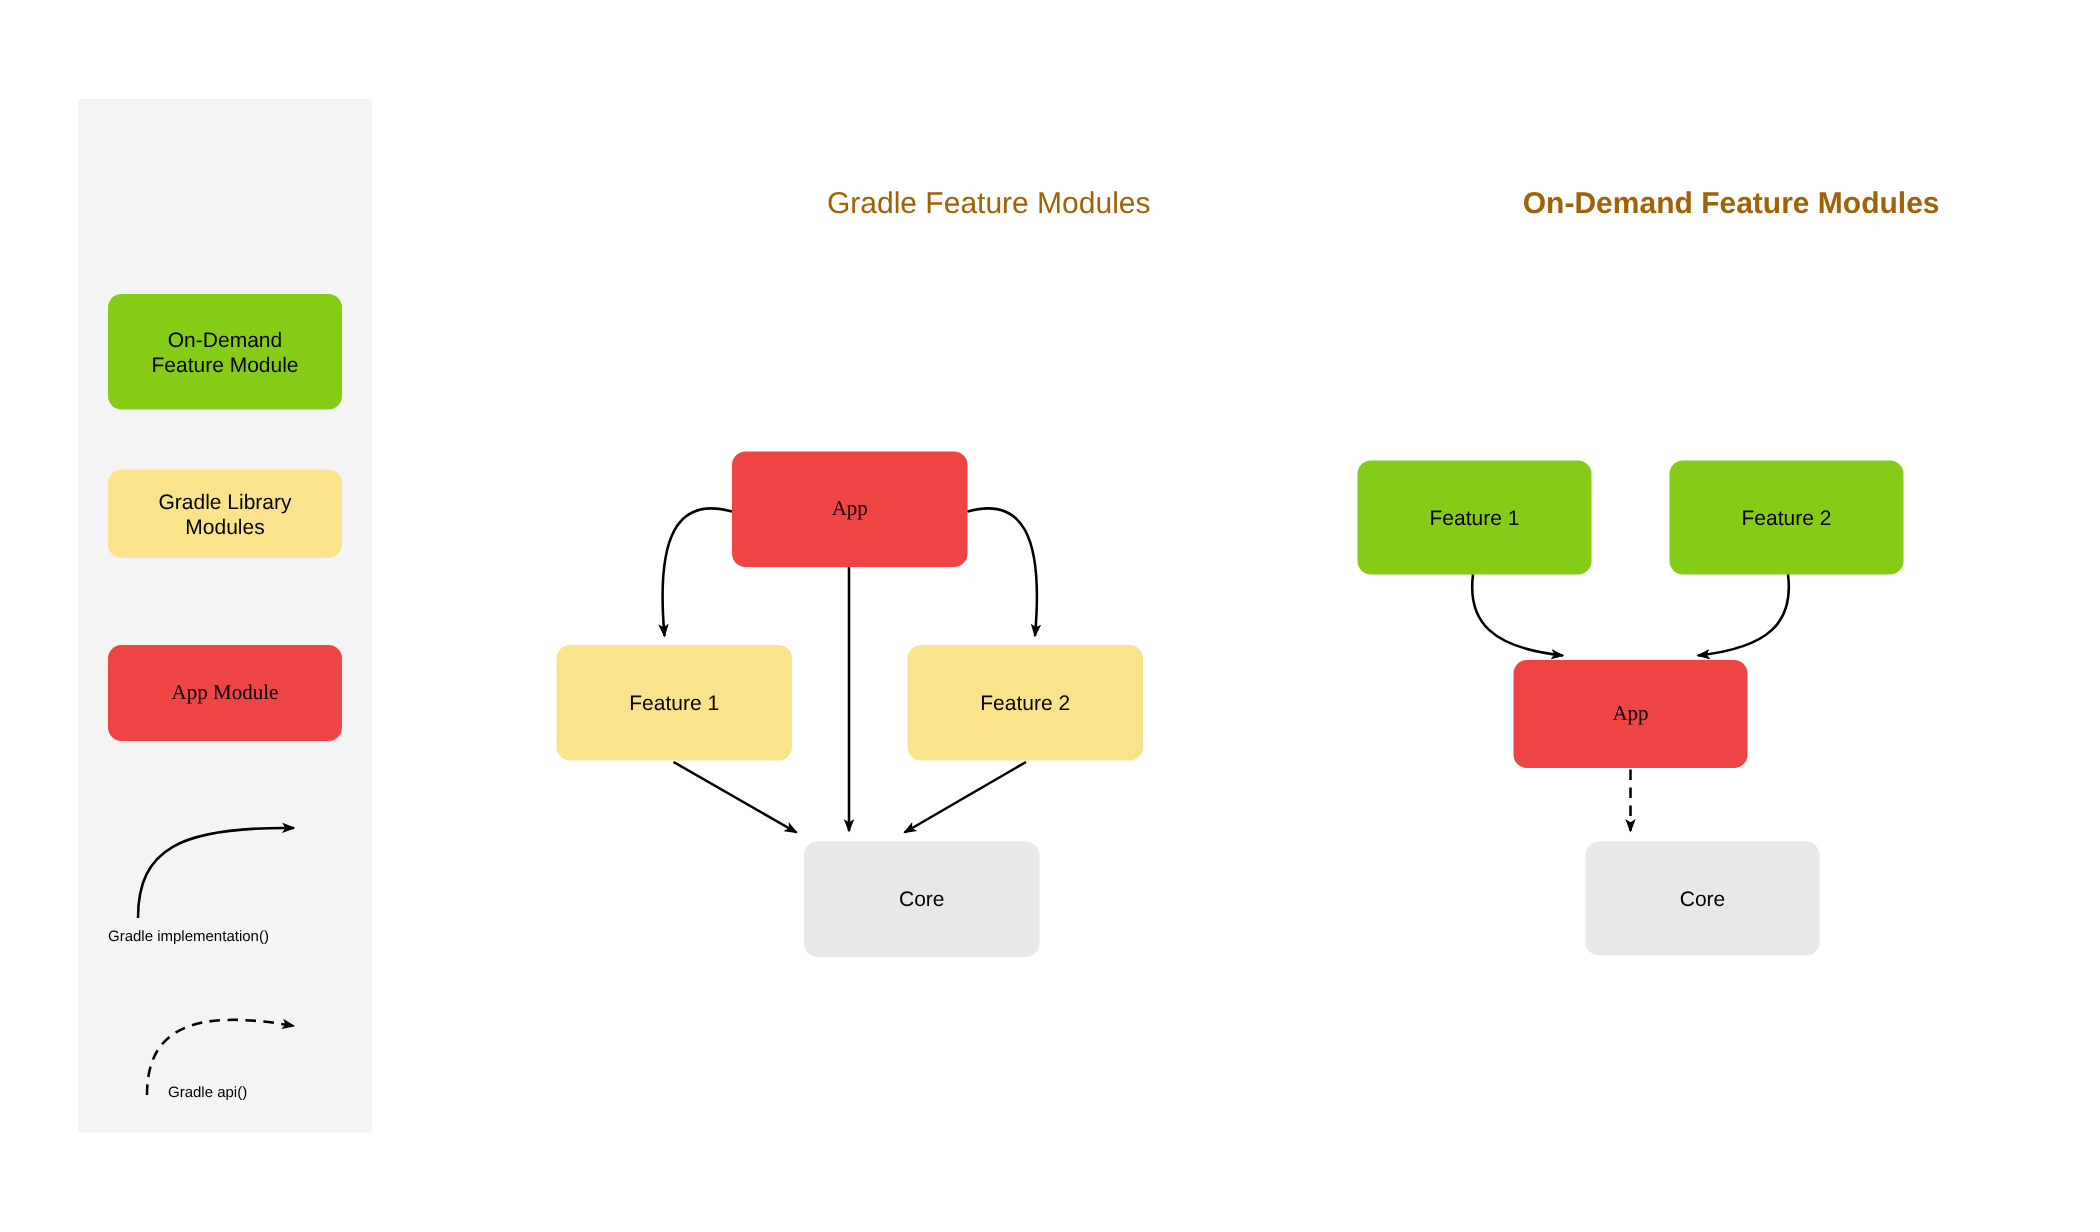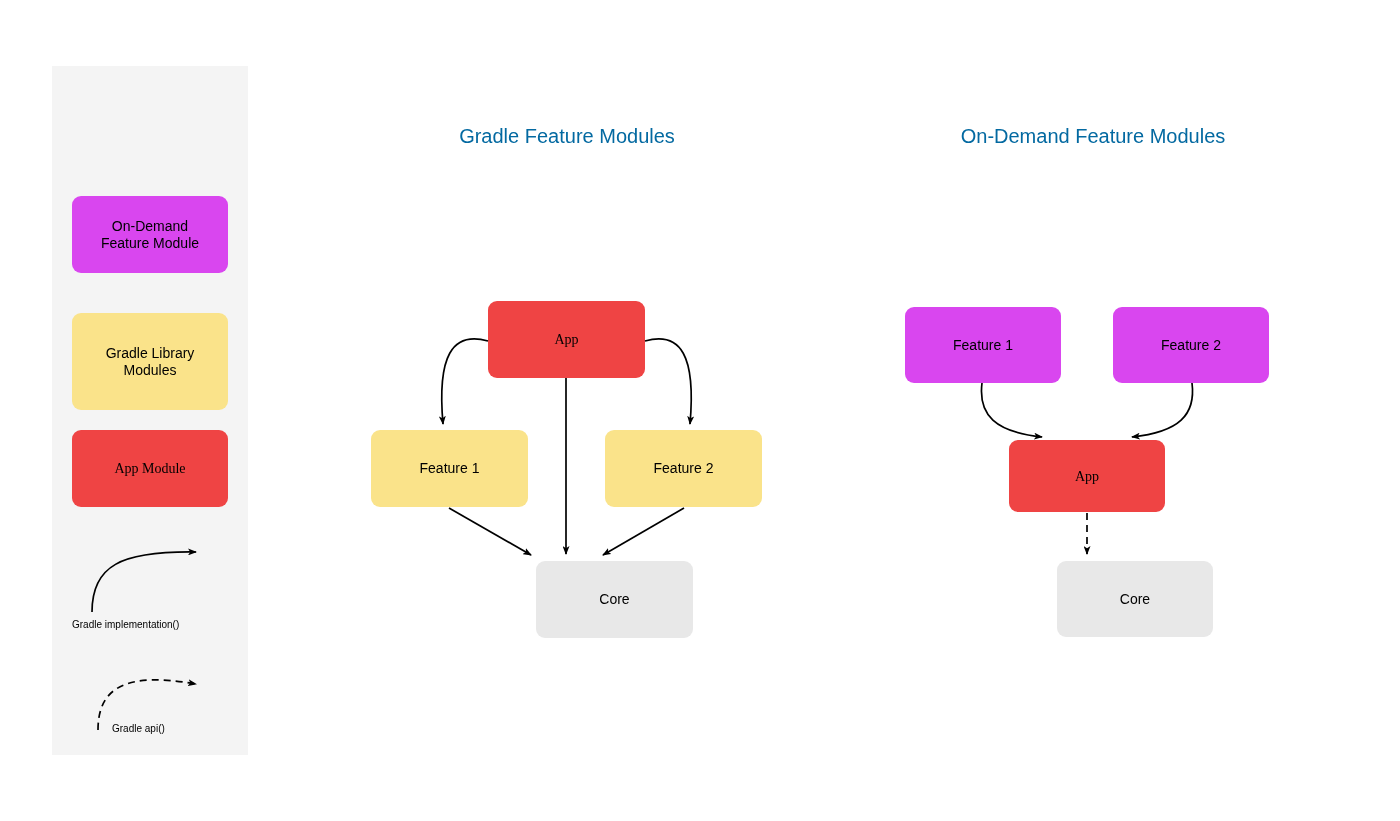--- a/index.html
+++ b/index.html
@@ -47,64 +47,64 @@
     padding: 0 6px;
   }
   .legend-node {
     left: 72px;
     width: 156px;
   }
   .diagram-title {
     position: absolute;
     font-size: 20px;
     line-height: 24px;
-    text-align: center;
+    text-align: right;
     white-space: nowrap;
-    color: #0369a1;
+    color: #a16207;
   }
   .legend-text {
     position: absolute;
     font-size: 10px;
     line-height: 17px;
     color: #000;
     white-space: nowrap;
   }
-  .fill-green  { background: #d946ef; }
+  .fill-green  { background: #84cc16; }
   .fill-yellow { background: #fae38a; }
   .fill-blue   { background: #ef4444; font-family: Liberation Serif, serif; }
   .fill-gray   { background: #e8e8e8; margin-left: 48px; }
 </style>
 </head>
 <body>
 
 <div class="legend-panel"></div>
 
 <div class="node legend-node fill-green" style="top:196px;height:77px;">
   <span class="node-label">
     <span>On-Demand</span><br>
     <span>Feature Module</span>
   </span>
 </div>
 
-<div class="node legend-node fill-yellow" style="top:313px;height:97px;">
+<div class="node legend-node fill-yellow" style="top:313px;height:59px;">
   <span class="node-label">
     <span>Gradle Library</span><br>
     <span>Modules</span>
   </span>
 </div>
 
-<div class="node legend-node fill-blue" style="top:430px;height:77px;">
+<div class="node legend-node fill-blue" style="top:430px;height:64px;">
   <span class="node-label">App Module</span>
 </div>
 
 <div class="legend-text" style="left:72px;top:616px;">Gradle implementation()</div>
 <div class="legend-text" style="left:112px;top:720px;">Gradle api()</div>
 
 <div class="diagram-title" style="left:367px;top:124px;width:400px;">Gradle Feature Modules</div>
-<div class="diagram-title" style="left:893px;top:124px;width:400px;">On-Demand Feature Modules</div>
+<div class="diagram-title" style="left:893px;top:124px;width:400px;font-weight:bold;">On-Demand Feature Modules</div>
 
 <div class="node fill-blue" style="left:488px;top:301px;width:157px;height:77px;">
   <span class="node-label">App</span>
 </div>
 <div class="node fill-yellow" style="left:371px;top:430px;width:157px;height:77px;">
   <span class="node-label">Feature 1</span>
 </div>
 <div class="node fill-yellow" style="left:605px;top:430px;width:157px;height:77px;">
   <span class="node-label">Feature 2</span>
 </div>

